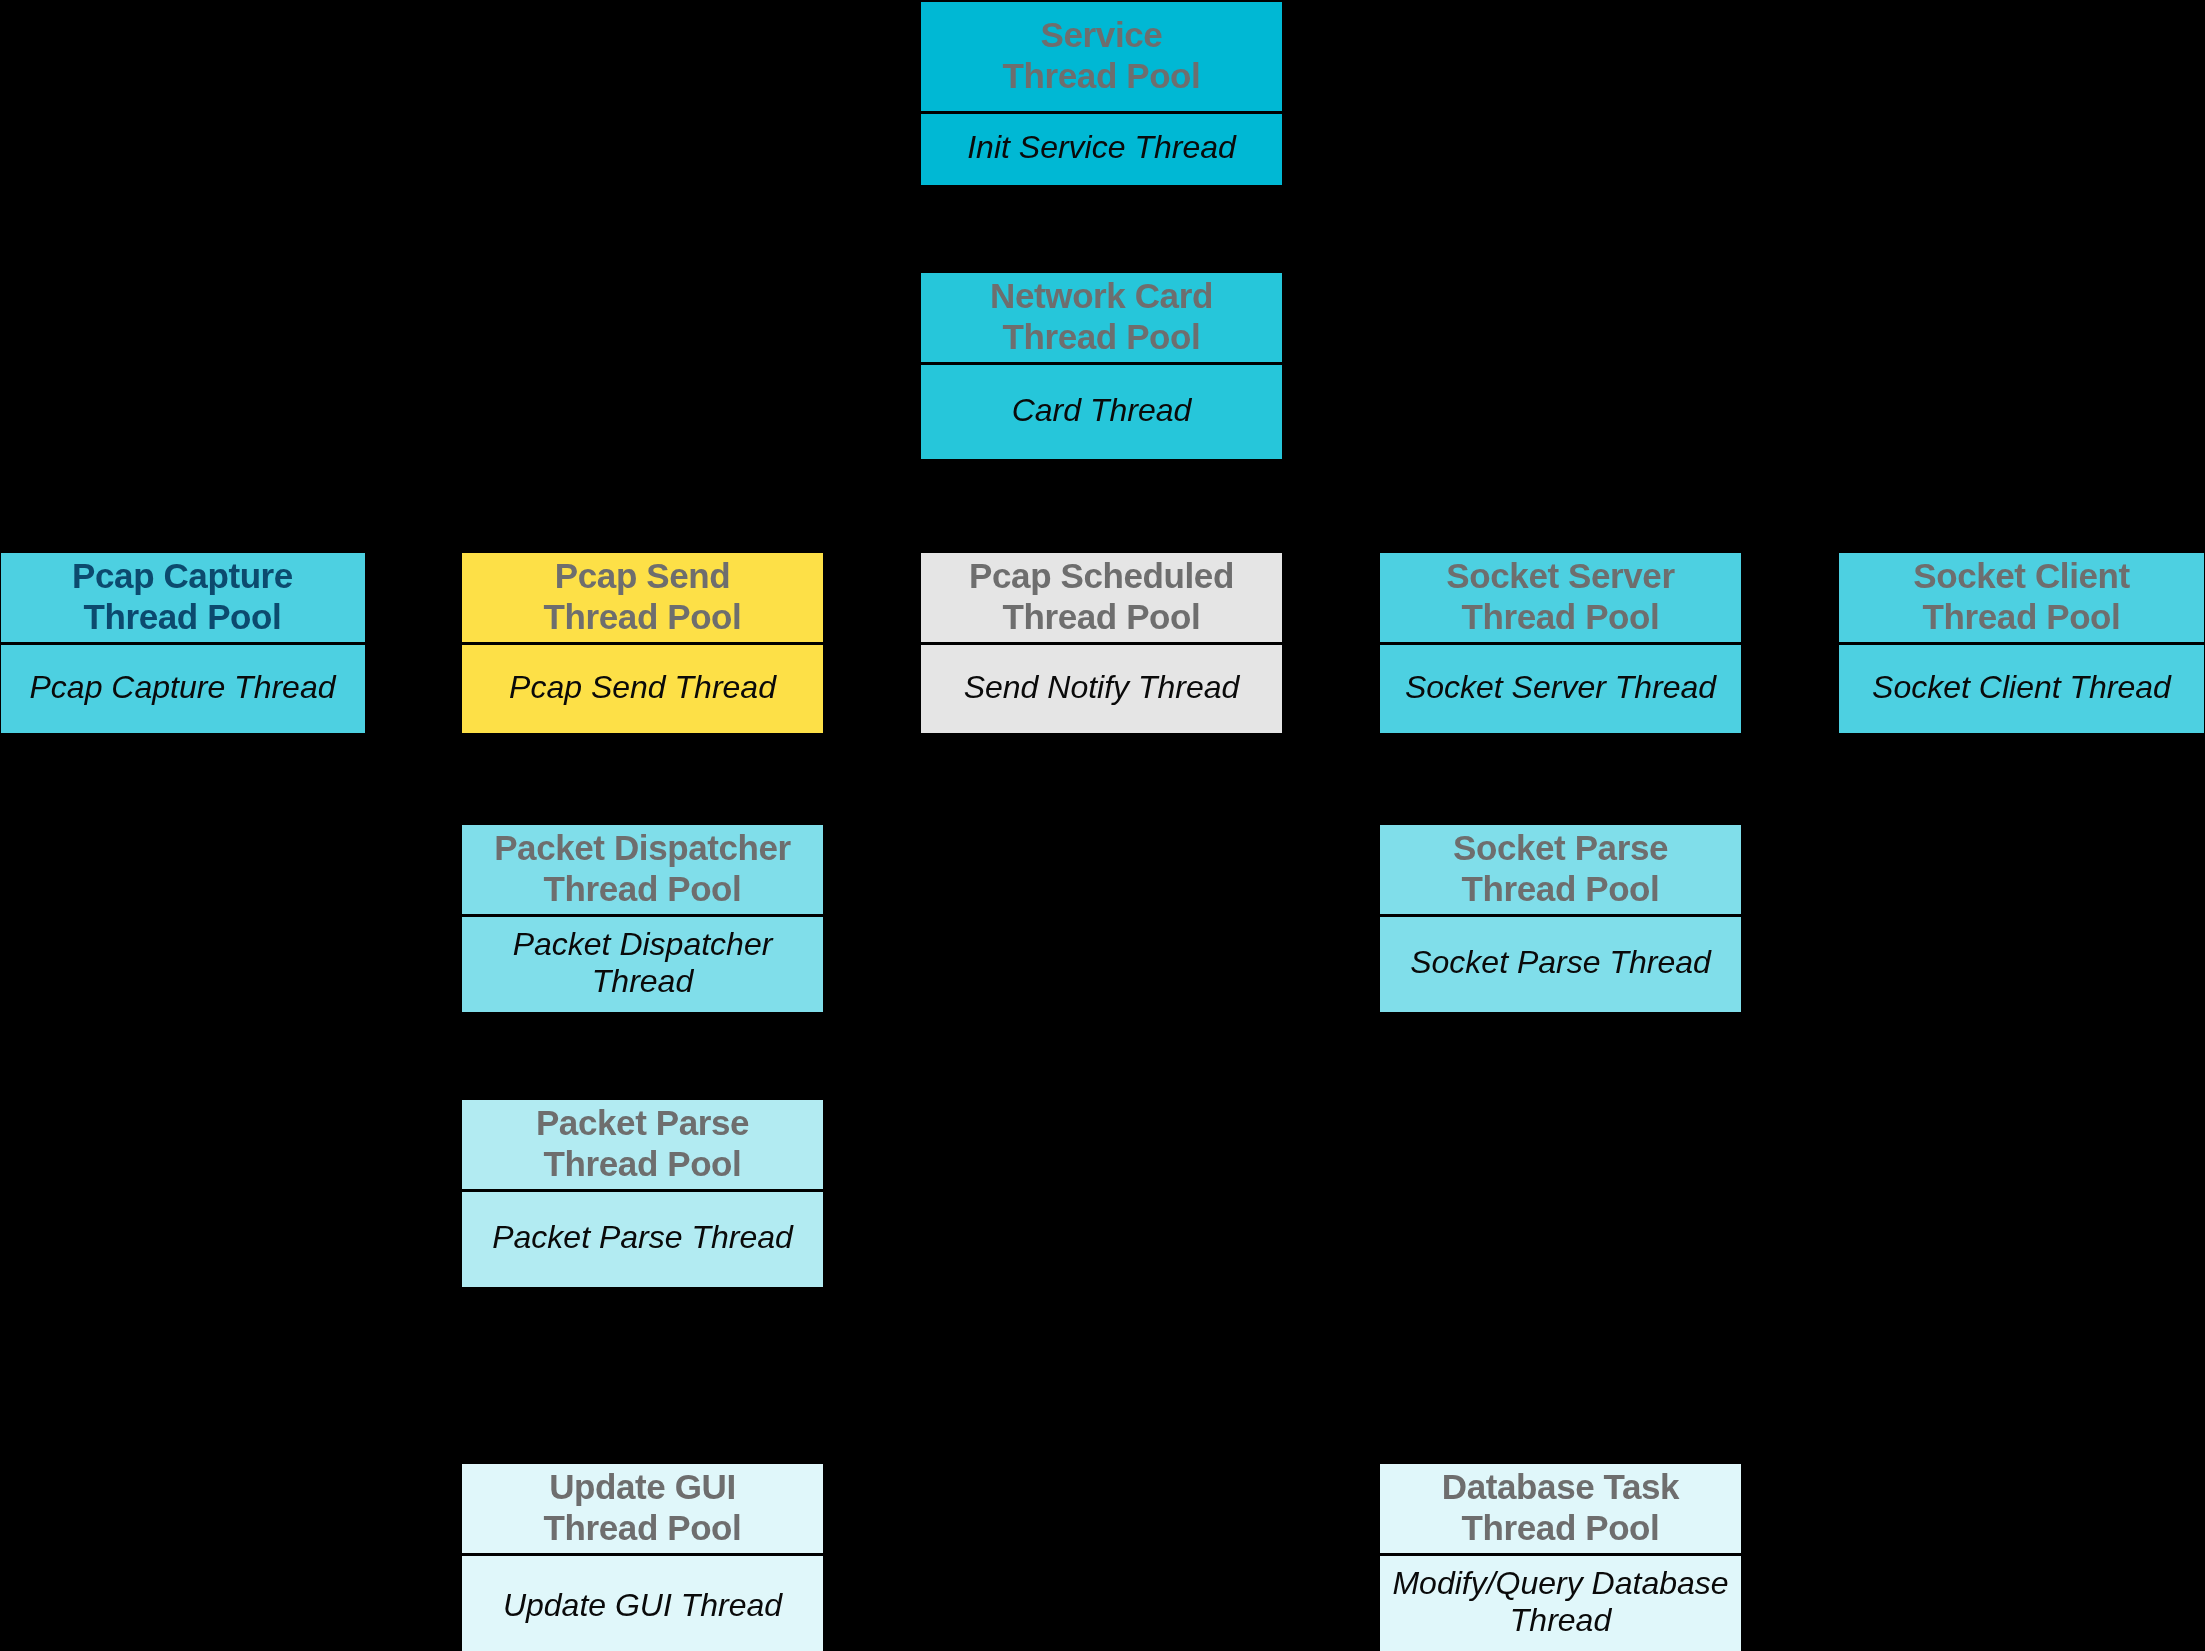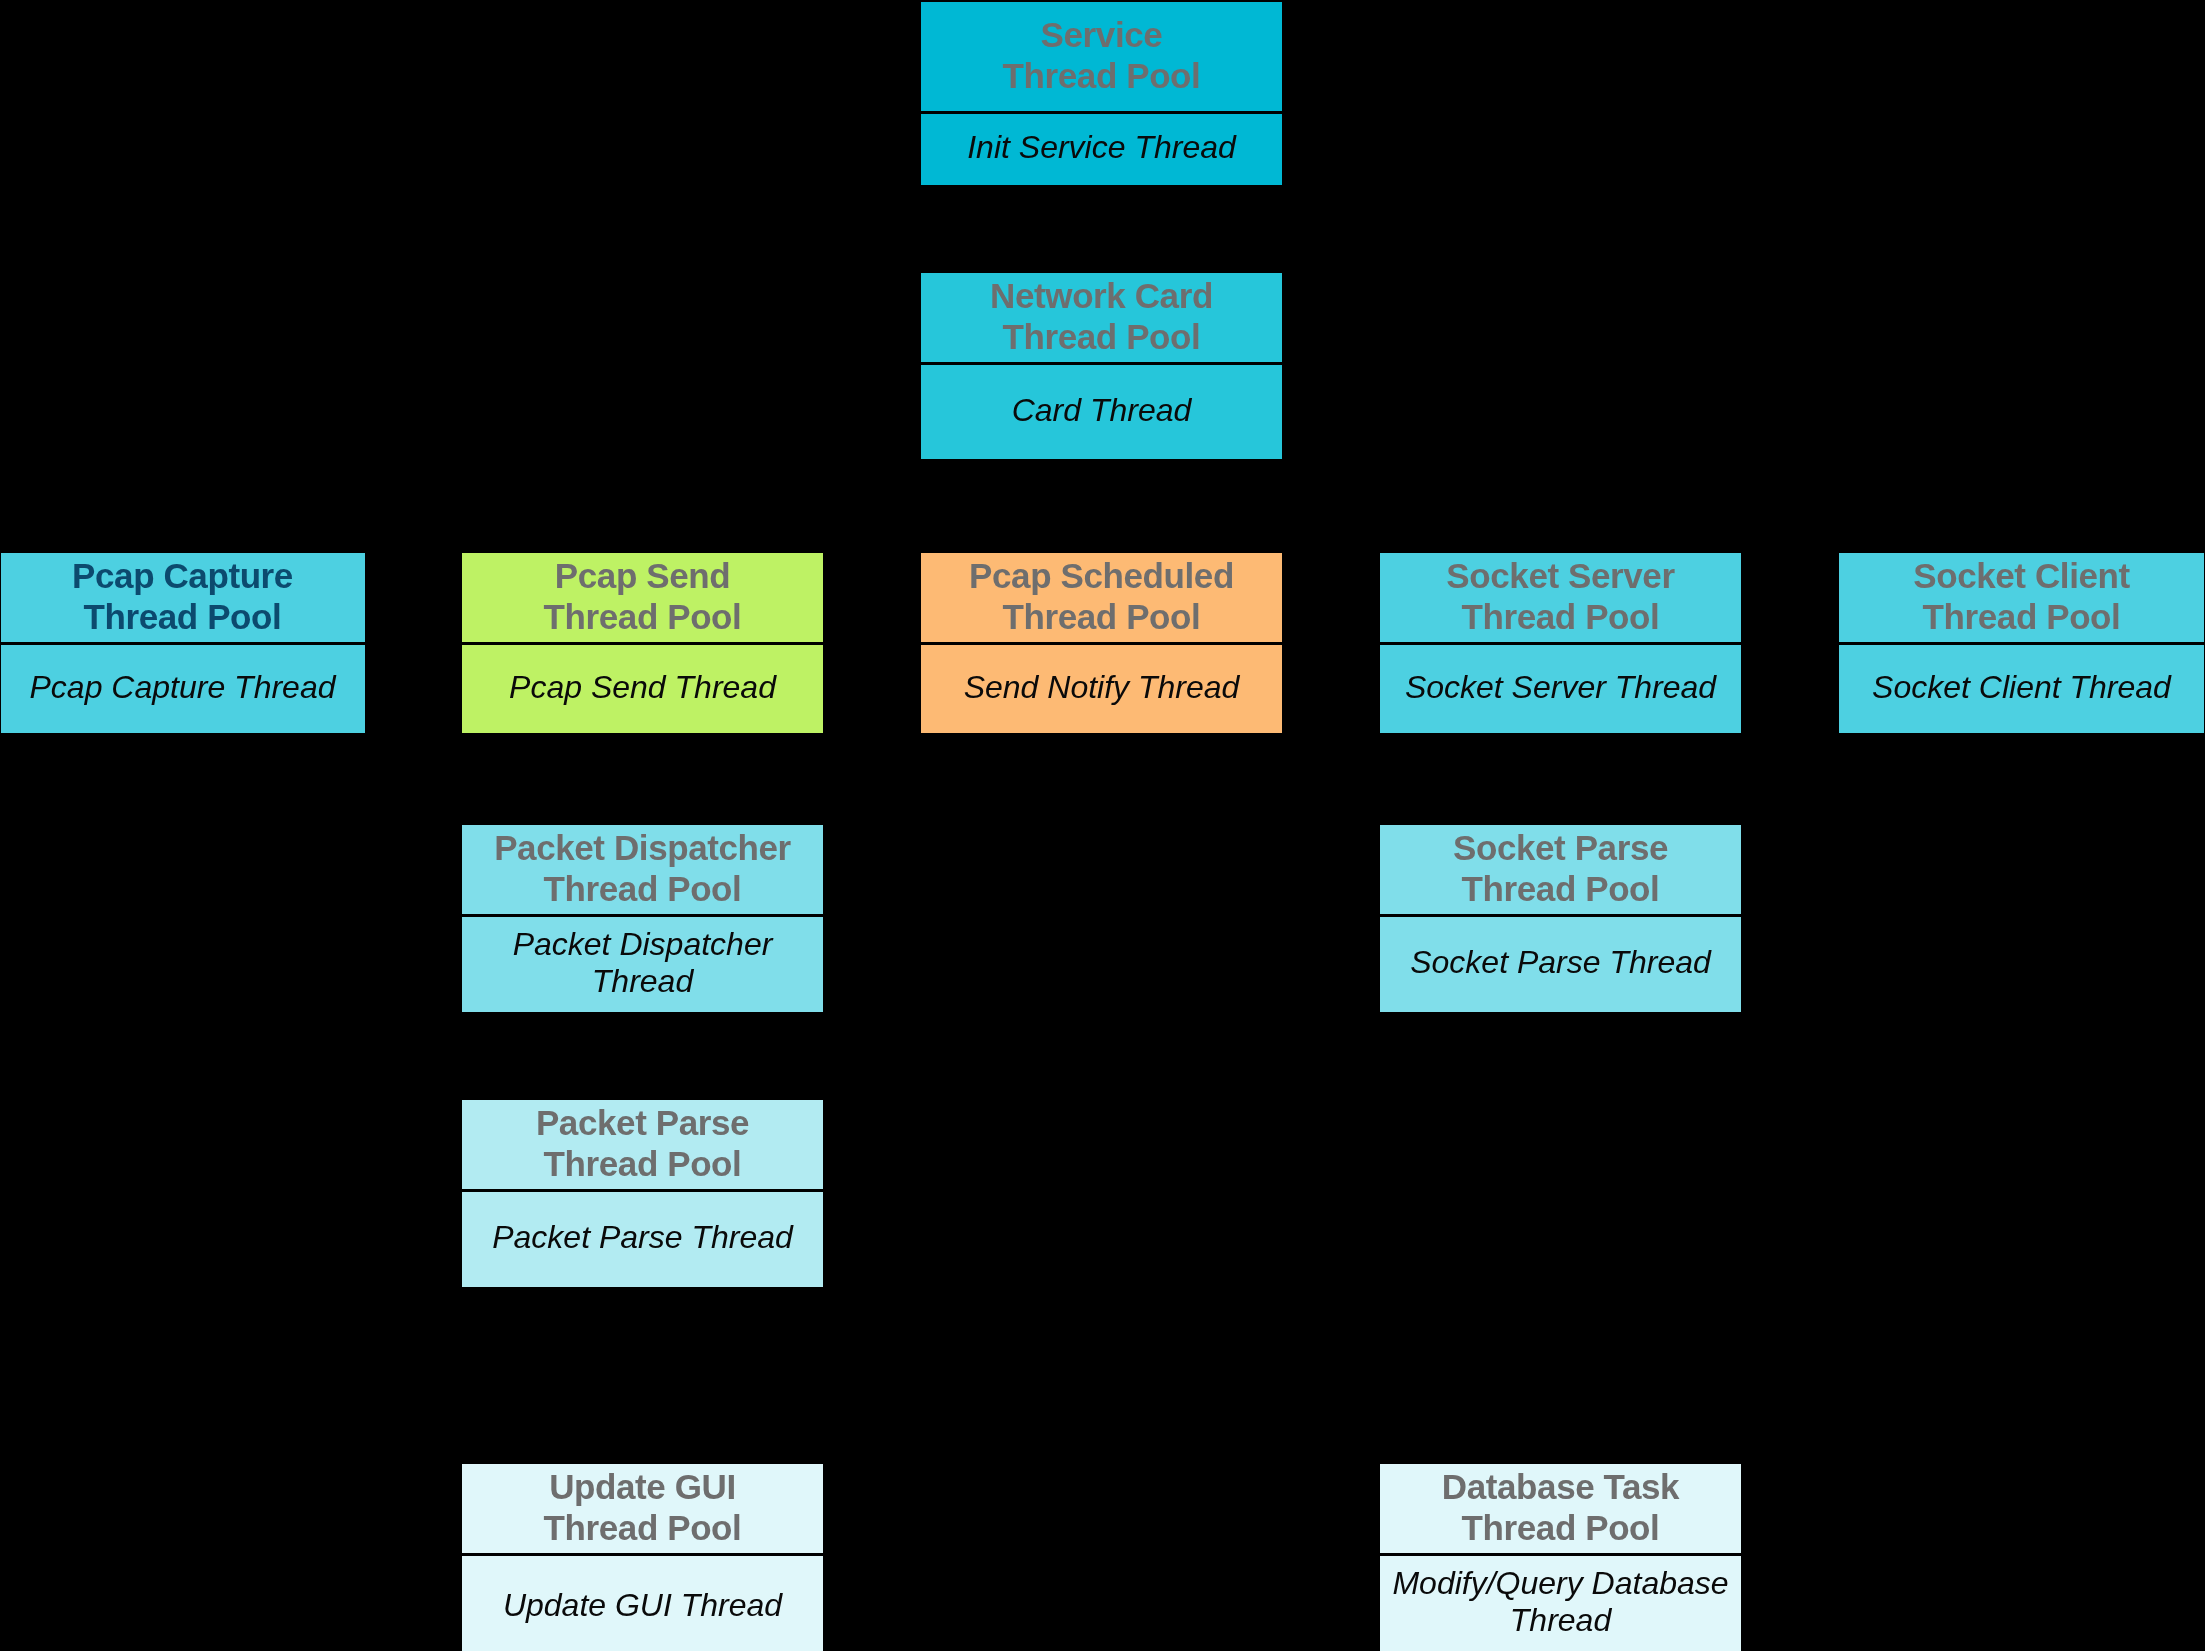--- a/index.html
+++ b/index.html
@@ -69,26 +69,26 @@
     <div class="node" style="left: 919px; top: 271px; width: 365px; height: 190px; background: rgb(38, 198, 218); border-color: rgb(0, 0, 0);">
       <div class="node-header" style="height: 92px; color: rgb(110, 110, 110); border-bottom-color: rgb(0, 0, 0);">Network Card
 Thread Pool</div>
       <div class="node-body" style="color: rgb(10, 10, 10);">Card Thread</div>
     </div>
     <div class="node" style="left: -1.5px; top: 551px; width: 368px; height: 184px; background: rgb(77, 208, 225); border-color: rgb(0, 0, 0);">
       <div class="node-header" style="height: 92px; color: #0c4a6e; border-bottom-color: rgb(0, 0, 0);">Pcap Capture
 Thread Pool</div>
       <div class="node-body" style="color: rgb(10, 10, 10);">Pcap Capture Thread</div>
     </div>
-    <div class="node" style="left: 460px; top: 551px; width: 365px; height: 184px; background: #bef264; border-color: rgb(0, 0, 0);">
+    <div class="node" style="left: 460px; top: 551px; width: 365px; height: 184px; background: #fde047; border-color: rgb(0, 0, 0);">
       <div class="node-header" style="height: 92px; color: rgb(110, 110, 110); border-bottom-color: rgb(0, 0, 0);">Pcap Send
 Thread Pool</div>
       <div class="node-body" style="color: rgb(10, 10, 10);">Pcap Send Thread</div>
     </div>
-    <div class="node" style="left: 919px; top: 551px; width: 365px; height: 184px; background: #fdba74; border-color: rgb(0, 0, 0);">
+    <div class="node" style="left: 919px; top: 551px; width: 365px; height: 184px; background: #e5e5e5; border-color: rgb(0, 0, 0);">
       <div class="node-header" style="height: 92px; color: rgb(110, 110, 110); border-bottom-color: rgb(0, 0, 0);">Pcap Scheduled
 Thread Pool</div>
       <div class="node-body" style="color: rgb(10, 10, 10);">Send Notify Thread</div>
     </div>
     <div class="node" style="left: 1378px; top: 551px; width: 365px; height: 184px; background: rgb(77, 208, 225); border-color: rgb(0, 0, 0);">
       <div class="node-header" style="height: 92px; color: rgb(110, 110, 110); border-bottom-color: rgb(0, 0, 0);">Socket Server
 Thread Pool</div>
       <div class="node-body" style="color: rgb(10, 10, 10);">Socket Server Thread</div>
     </div>
     <div class="node" style="left: 1837px; top: 551px; width: 369px; height: 184px; background: rgb(77, 208, 225); border-color: rgb(0, 0, 0);">

